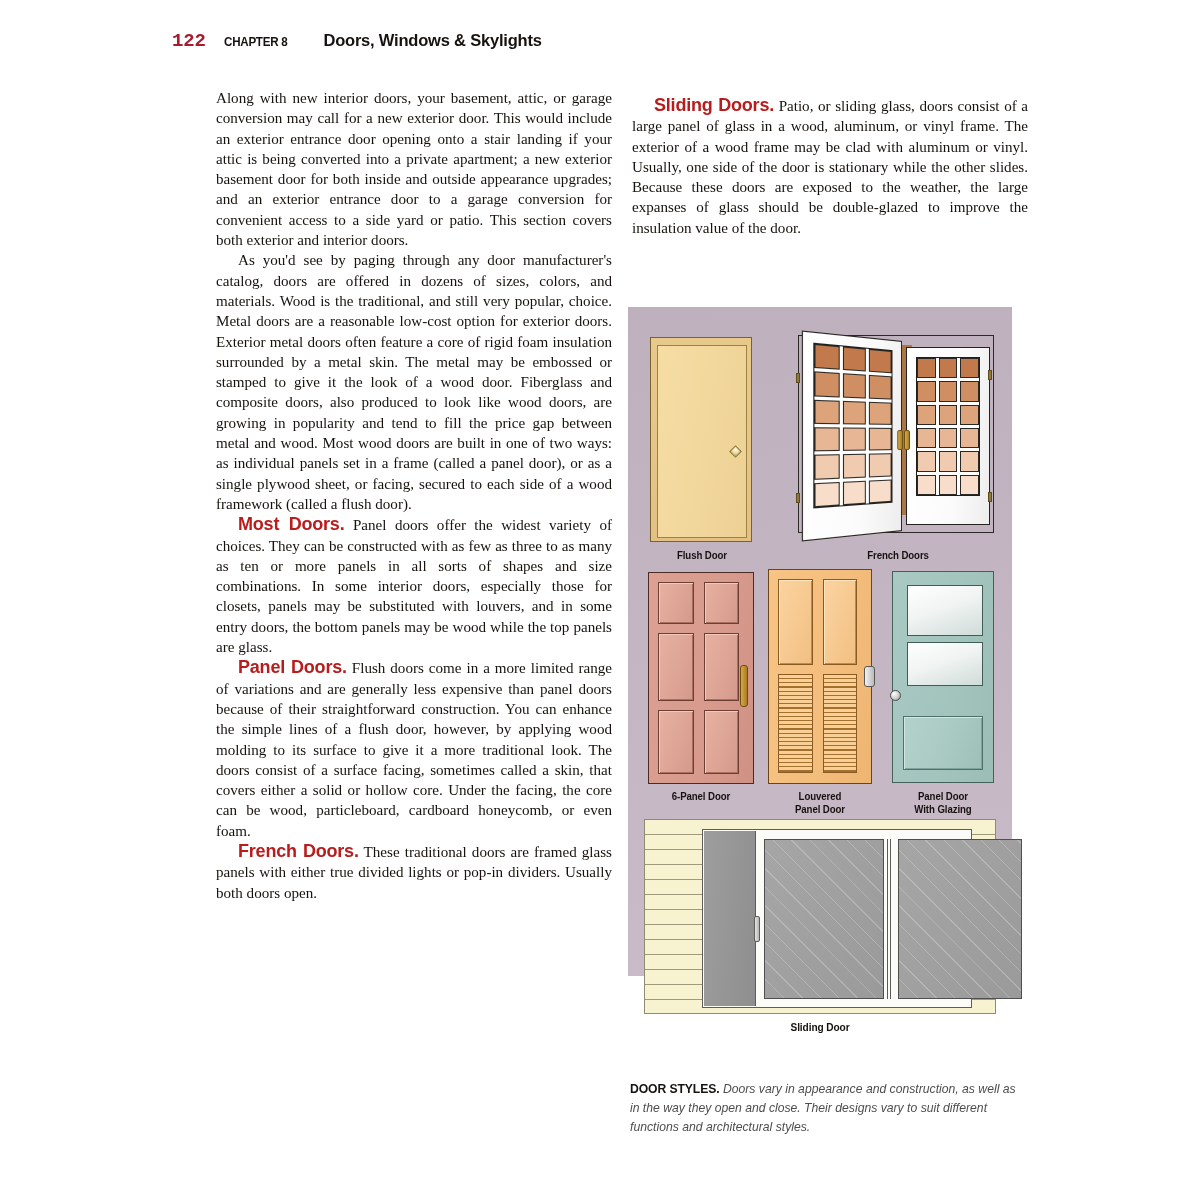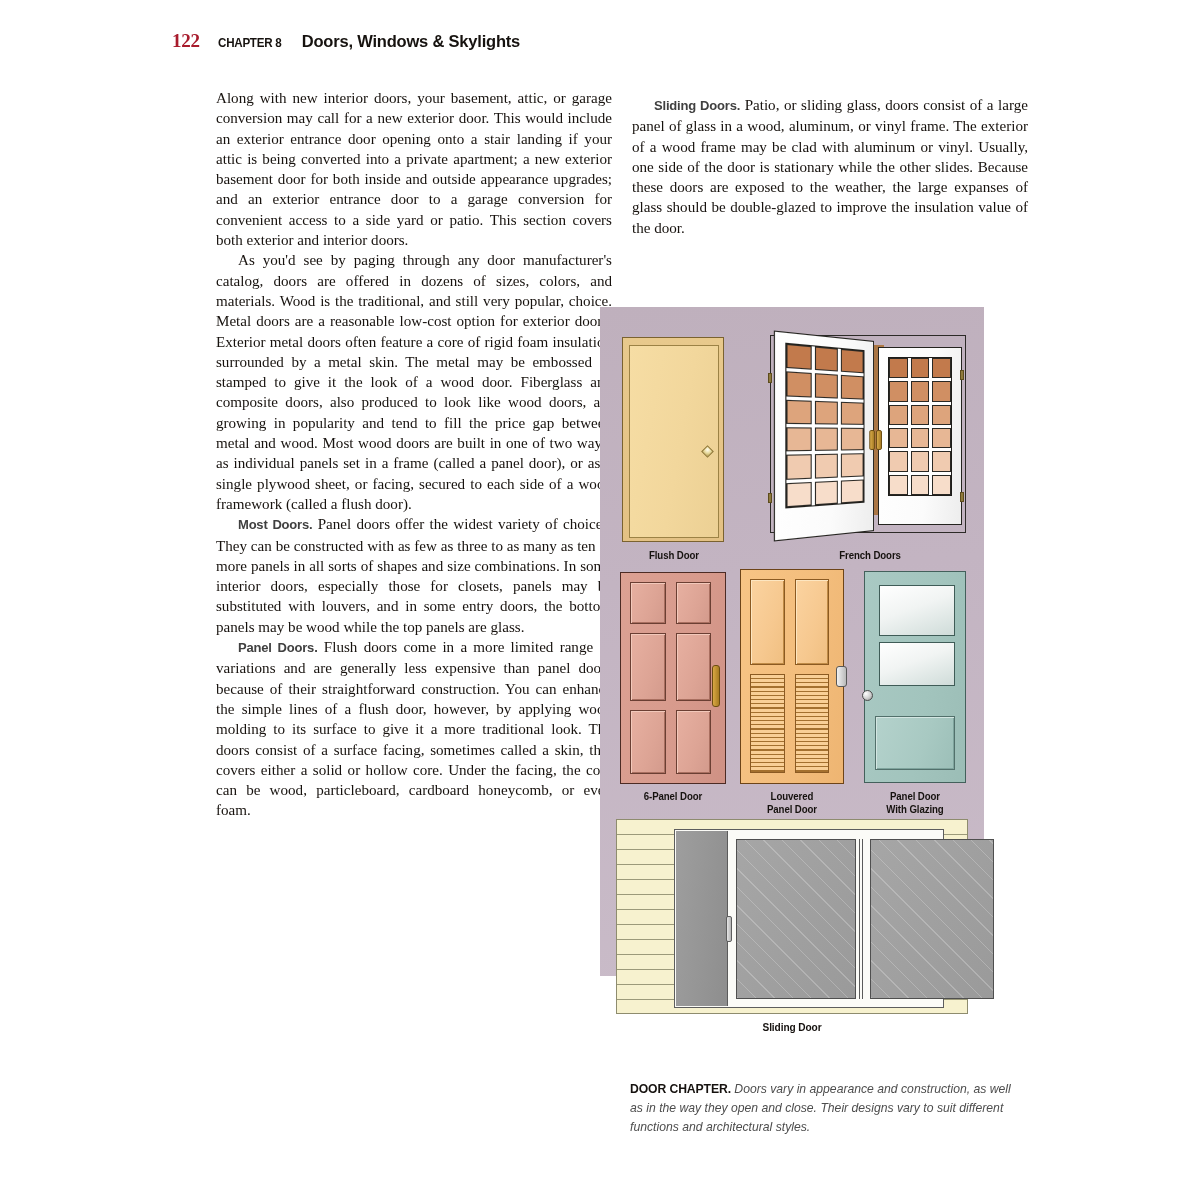--- a/index.html
+++ b/index.html
@@ -17,42 +17,42 @@
   }
 
   
   #running-head {
     position: absolute;
     left: 172px; top: 30px;
     display: flex; align-items: baseline; gap: 0;
     white-space: nowrap;
   }
   #running-head .folio {
-    font-family: Liberation Serif, serif;
+    font-family: Liberation Mono, monospace;
     font-weight: bold;
     font-size: 19px;
     color: #a81b2c;
     letter-spacing: -0.2px;
   }
   #running-head .chap-label {
     font-family: "Liberation Sans", sans-serif;
     font-weight: bold;
     font-size: 13.5px;
     color: #16120f;
     margin-left: 18px;
     letter-spacing: -0.3px;
     transform: scaleX(0.86);
     transform-origin: left center;
   }
   #running-head .chap-title {
     font-family: "Liberation Sans", sans-serif;
     font-weight: bold;
     font-size: 16.5px;
     color: #16120f;
-    margin-left: 10px;
+    margin-left: 26px;
     letter-spacing: -0.2px;
   }
 
   
   .col {
     position: absolute;
     width: 396px;
   }
   #col-left  { left: 216px; top: 88px; }
   #col-right { left: 632px; top: 95px; }
@@ -94,29 +94,29 @@
     text-justify: inter-word;
     color: #17120e;
     hyphens: auto;
     -webkit-hyphens: auto;
   }
   p.body.indent { text-indent: 22px; }
   p.body + p.body { margin-top: 0px; }
   .runin {
     font-family: "Liberation Sans", sans-serif;
     font-weight: bold;
-    font-size: 13px;
+    font-size: 18px;
     letter-spacing: -0.2px;
-    color: #404040;
+    color: #b91c1c;
   }
 
   
   #figure {
     position: absolute;
-    left: 600px; top: 307px;
+    left: 628px; top: 307px;
     width: 384px; height: 669px;
     background: linear-gradient(175deg,#bfb0bd 0%, #c3b4c2 40%, #c9bbc8 100%);
   }
 
   .fig-label {
     position: absolute;
     font-family: "Liberation Sans", sans-serif;
     font-weight: bold;
     font-size: 10.5px;
     color: #16120f;
@@ -365,20 +365,24 @@
     <p class="body indent">
       <span class="runin">Most Doors.</span>
       <span>Panel doors offer the widest variety of choices. They can be constructed with as few as three to as many as ten or more panels in all sorts of shapes and size combinations. In some interior doors, especially those for closets, panels may be substituted with louvers, and in some entry doors, the bottom panels may be wood while the top panels are glass.</span>
     </p>
 
     <p class="body indent">
       <span class="runin">Panel Doors.</span>
       <span>Flush doors come in a more limited range of variations and are generally less expensive than panel doors because of their straightforward construction. You can enhance the simple lines of a flush door, however, by applying wood molding to its surface to give it a more traditional look. The doors consist of a surface facing, sometimes called a skin, that covers either a solid or hollow core. Under the facing, the core can be wood, particleboard, cardboard honeycomb, or even foam.</span>
     </p>
 
+    <p class="body indent">
+      <span class="runin">French Doors.</span>
+      <span>These traditional doors are framed glass panels with either true divided lights or pop-in dividers. Usually both doors open.</span>
+    </p>
   </div>
 
   <div class="col" id="col-right">
     <p class="body indent">
       <span class="runin">Sliding Doors.</span>
       <span>Patio, or sliding glass, doors consist of a large panel of glass in a wood, aluminum, or vinyl frame. The exterior of a wood frame may be clad with aluminum or vinyl. Usually, one side of the door is stationary while the other slides. Because these doors are exposed to the weather, the large expanses of glass should be double-glazed to improve the insulation value of the door.</span>
     </p>
   </div>
 
   <div id="figure">
@@ -492,17 +496,17 @@
         <div class="stile s1"></div>
         <div class="panel-glass b"></div>
         <div class="handle"></div>
       </div>
     </div>
     <div class="fig-label" style="left:112px; top:714px; width:160px; font-size:11px;">Sliding Door</div>
 
   </div>
 
   <div id="fig-caption">
-    <span class="cap-lead">DOOR CHAPTER.</span>
+    <span class="cap-lead">DOOR STYLES.</span>
     <span>Doors vary in appearance and construction, as well as in the way they open and close. Their designs vary to suit different functions and architectural styles.</span>
   </div>
 
 </div>
 
 </body></html>

